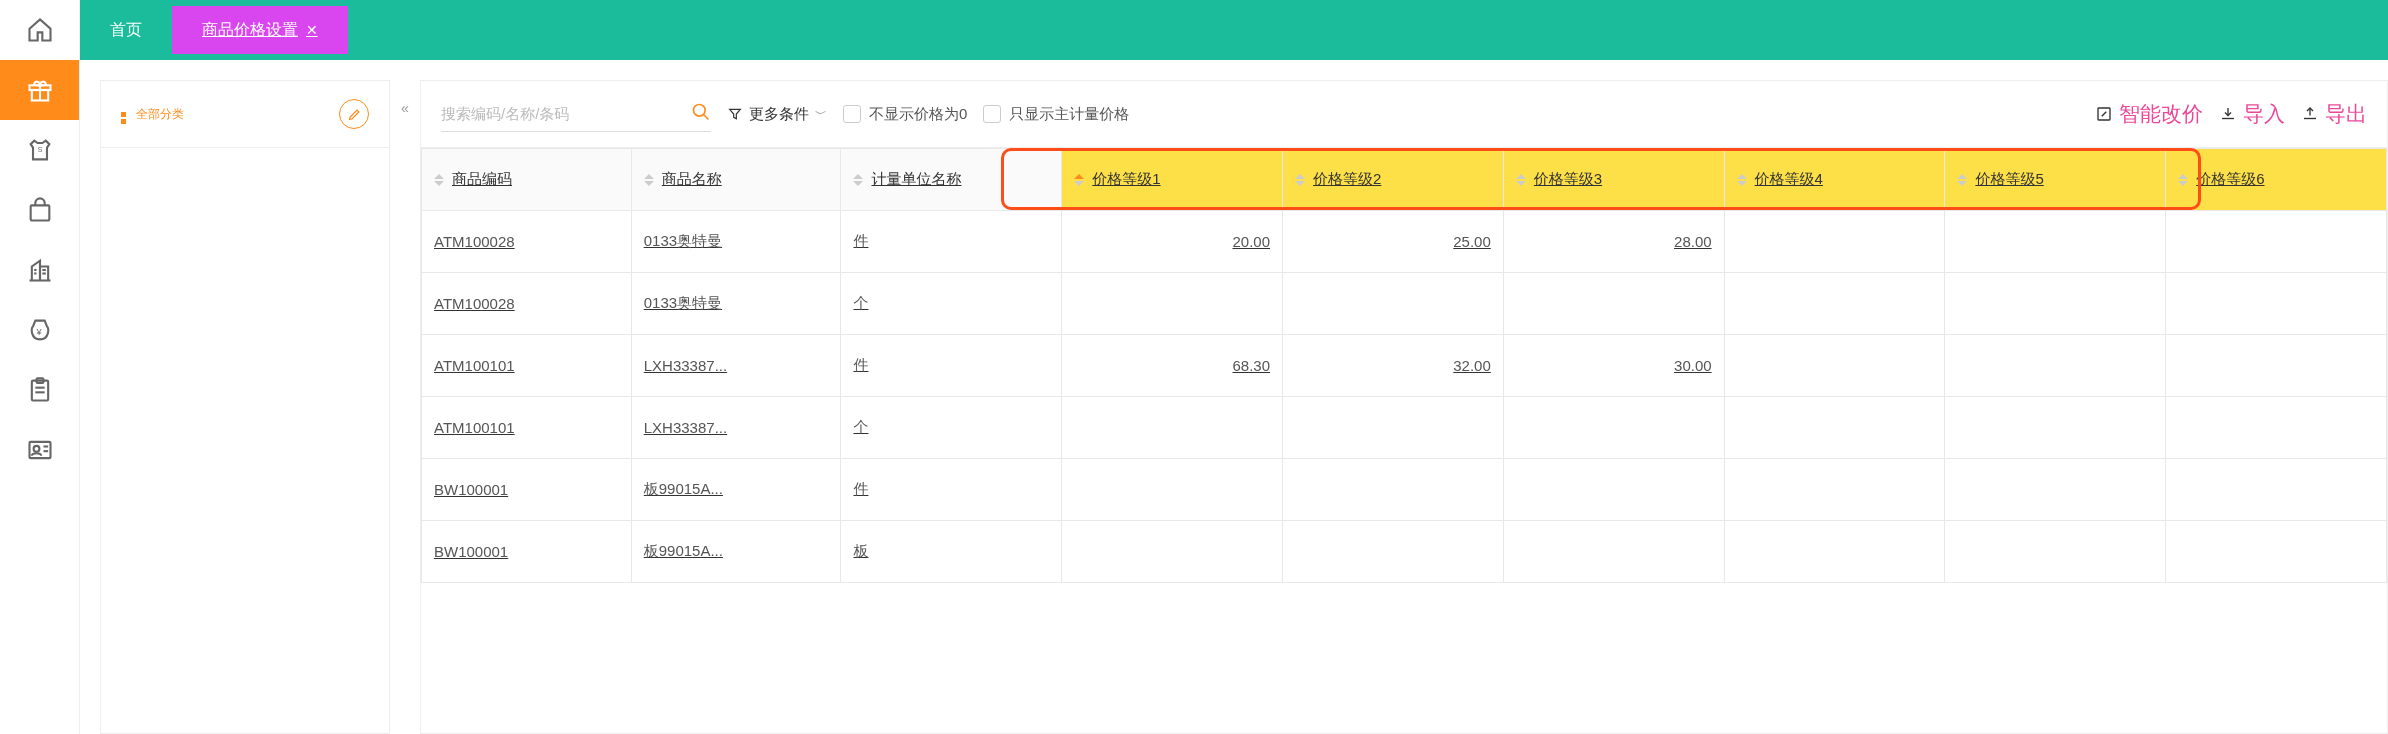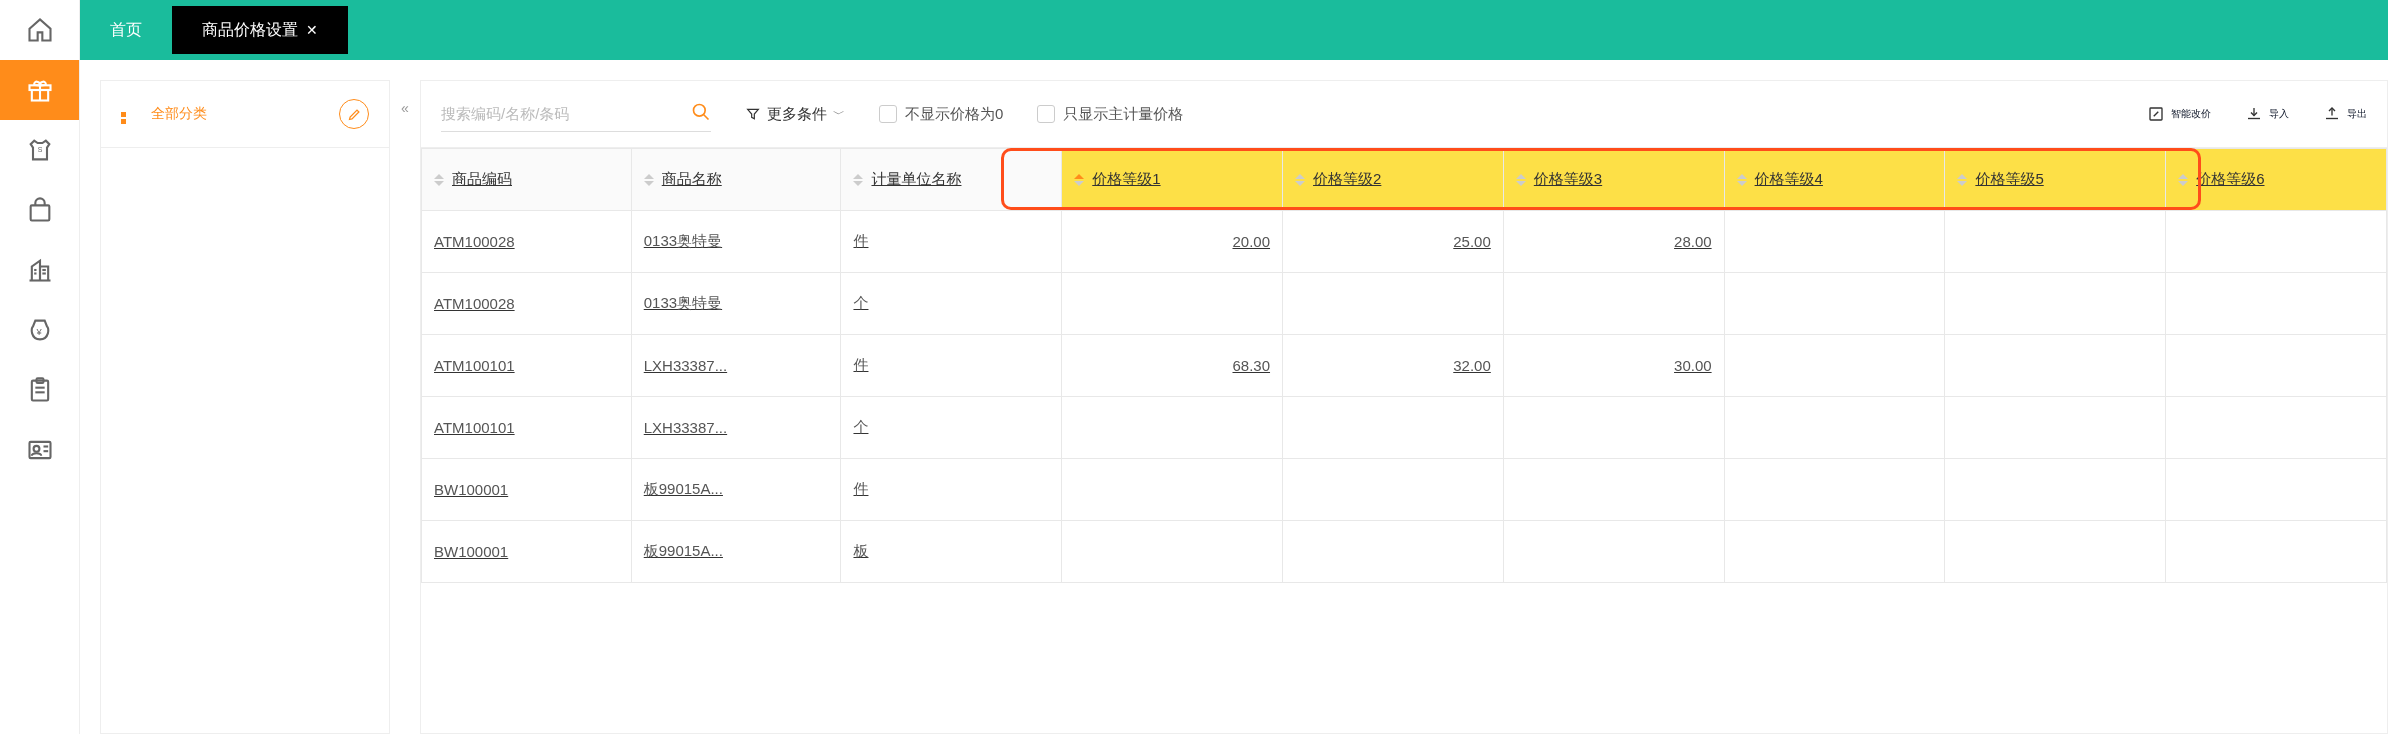--- a/index.html
+++ b/index.html
@@ -11,51 +11,51 @@
 .sidebar-item { height: 60px; display: flex; align-items: center; justify-content: center; cursor: pointer; }
 .sidebar-item.active { background: #ff8c1a; }
 .sidebar-item svg { width: 28px; height: 28px; }
 .sidebar-item:not(.active) svg { stroke: #666; fill: none; }
 .sidebar-item.active svg { stroke: #fff; fill: none; }
 
 .main { flex: 1; display: flex; flex-direction: column; }
 
 .topbar { height: 60px; background: #1abc9c; display: flex; align-items: center; }
 .tab { height: 48px; padding: 0 30px; display: flex; align-items: center; color: #fff; font-size: 16px; cursor: pointer; }
-.tab.active { background: #000000; }
+.tab.active { background: #d946ef; text-decoration: underline; }
 .tab-close { margin-left: 8px; font-size: 14px; cursor: pointer; }
 
 .content { flex: 1; display: flex; padding: 20px 0 0 20px; }
 
 .category-panel { width: 290px; background: #fff; border: 1px solid #eee; display: flex; flex-direction: column; }
 .category-header { display: flex; align-items: center; justify-content: space-between; padding: 18px 20px; border-bottom: 1px solid #eee; }
-.category-title { display: flex; align-items: center; color: #ff8c1a; font-size: 14px; font-weight: 500; gap: 15px; }
+.category-title { display: flex; align-items: center; color: #ff8c1a; font-size: 12px; font-weight: 500; }
 .category-title-icon { display: inline-flex; margin-right: 8px; }
 .category-title-icon span { display: inline-block; width: 5px; height: 5px; background: #ff8c1a; margin-right: 2px; }
 .category-title-icon .row { display: flex; margin-bottom: 2px; }
 .category-edit { width: 30px; height: 30px; border: 1.5px solid #ff8c1a; border-radius: 50%; display: flex; align-items: center; justify-content: center; cursor: pointer; }
 .category-edit svg { width: 15px; height: 15px; stroke: #ff8c1a; fill: none; }
 .category-list { padding: 10px 0; }
 .category-item { padding: 12px 20px 12px 40px; cursor: pointer; color: #555; }
 
 .collapse-handle { width: 30px; display: flex; align-items: flex-start; justify-content: center; padding-top: 20px; cursor: pointer; color: #999; }
 
 .table-panel { flex: 1; display: flex; flex-direction: column; border: 1px solid #eee; overflow: hidden; }
-.toolbar { display: flex; align-items: center; padding: 15px 20px; gap: 34px; border-bottom: 1px solid #eee; }
+.toolbar { display: flex; align-items: center; padding: 15px 20px; gap: 16px; border-bottom: 1px solid #eee; }
 .search-box { display: flex; align-items: center; width: 270px; border-bottom: 1px solid #ddd; padding: 6px 0; }
 .search-input { border: none; outline: none; flex: 1; font-size: 15px; color: #333; }
 .search-input::placeholder { color: #bbb; }
 .search-icon { color: #ff8c1a; }
 .more-cond { display: flex; align-items: center; cursor: pointer; color: #333; font-size: 15px; }
 .more-cond svg { width: 16px; height: 16px; margin-right: 6px; stroke: #333; fill: none; }
 .chevron { margin-left: 6px; font-size: 12px; color: #888; }
 .checkbox-wrap { display: flex; align-items: center; cursor: pointer; color: #555; font-size: 15px; }
 .checkbox-box { width: 18px; height: 18px; border: 1.5px solid #ccc; border-radius: 3px; margin-right: 8px; }
 .toolbar-spacer { flex: 1; }
-.toolbar-action { display: flex; align-items: center; cursor: pointer; color: #0f172a; font-size: 10px; }
+.toolbar-action { display: flex; align-items: center; cursor: pointer; color: #ec4899; font-size: 21px; }
 .toolbar-action svg { width: 18px; height: 18px; margin-right: 6px; stroke: #333; fill: none; }
 
 .table-wrap { flex: 1; overflow: auto; position: relative; text-decoration: underline; }
 table { border-collapse: collapse; width: 100%; table-layout: fixed; }
 th, td { border: 1px solid #e8e8e8; padding: 0 12px; height: 62px; text-align: left; font-size: 15px; }
 th { background: #fafafa; font-weight: 500; color: #333; position: relative; }
 th.hl { background: #fde047; }
 .highlight-box { position: absolute; border: 3px solid #ff4d1a; border-radius: 10px; pointer-events: none; }
 .sort-icon { display: inline-flex; flex-direction: column; margin-right: 8px; vertical-align: middle; }
 .sort-icon .up, .sort-icon .down { width: 0; height: 0; border-left: 5px solid transparent; border-right: 5px solid transparent; }

